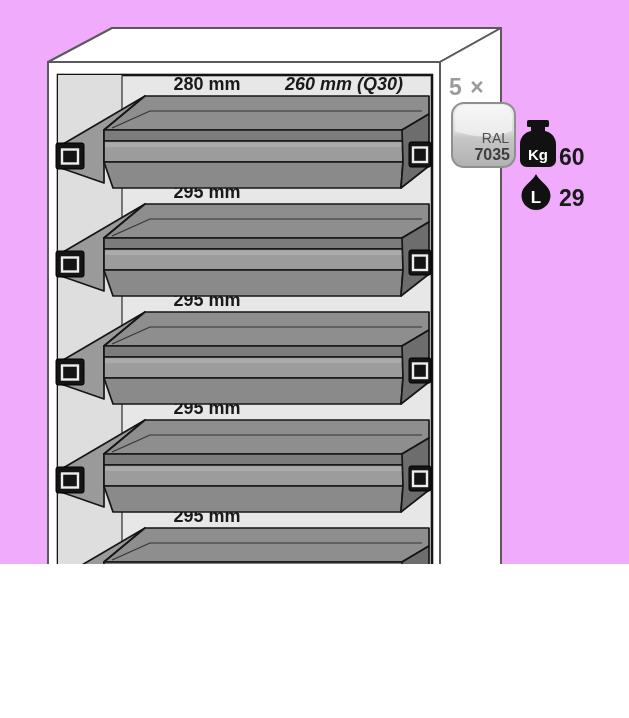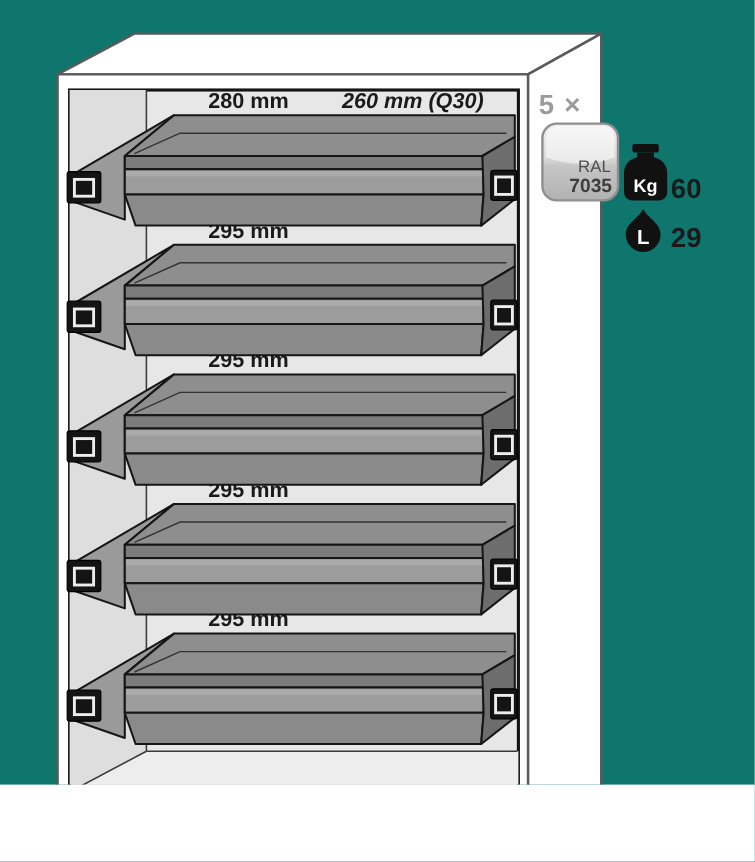--- a/index.html
+++ b/index.html
@@ -1,16 +1,16 @@
 <!DOCTYPE html>
 <html><head>
 <meta charset="utf-8">
 <style>
   html,body{margin:0;padding:0;background:#fff;}
-  .stage{width:629px;height:654px;position:relative;background:#0f766e;overflow:hidden;
+  .stage{width:629px;height:564px;position:relative;background:#f0abfc;overflow:hidden;
          font-family:"Liberation Sans",sans-serif;}
   svg{display:block;}
   
   .outline-thin{fill:#ffffff;stroke:#5a5a5a;stroke-width:2;stroke-linejoin:round;}
   .interior{fill:#e7e7e7;stroke:#141414;stroke-width:2.6;}
   .persp{stroke:#3a3a3a;stroke-width:1.3;fill:none;}
   .tray-stroke{stroke:#161616;stroke-width:1.7;stroke-linejoin:round;}
   
   .lbl{font-family:"Liberation Sans",sans-serif;font-weight:bold;font-size:18px;
        fill:#1a1a1a;text-anchor:middle;}

